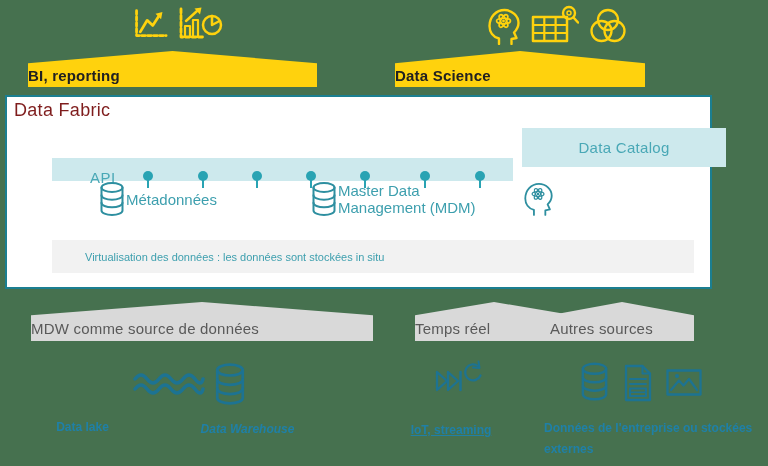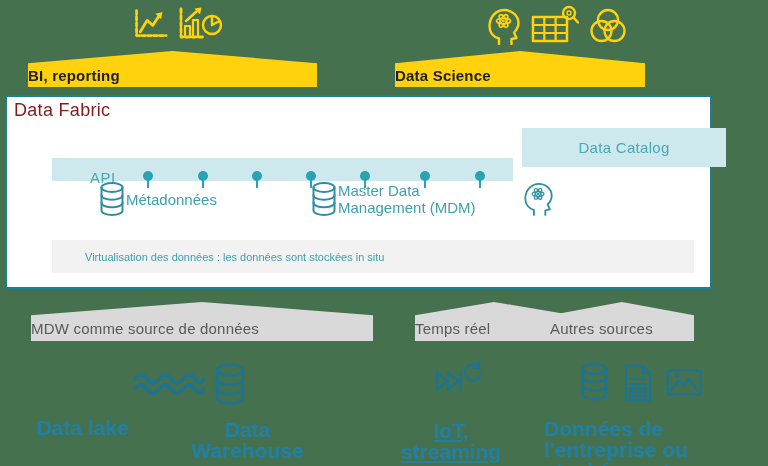--- a/index.html
+++ b/index.html
@@ -41,21 +41,21 @@
 
   .component{display:flex;align-items:center;gap:0;color:#2e8fa0;}
   .component .lbl{color:#3d9fae;font-size:15px;line-height:17px;}
   .virt-bar{
     left:45px;top:143px;width:642px;height:33px;background:#f2f2f2;
     color:#3d9fae;font-size:11px;display:flex;align-items:center;padding-left:33px;box-sizing:border-box;
   }
 
   
   .src-icon{color:#1d7392;}
-  .src-label{color:#1f80a7;font-weight:700;font-size:21px;line-height:21px;}
+  .src-label{color:#1f80a7;font-weight:700;font-size:12px;line-height:21px;}
   .center{text-align:center;}
 </style>
 </head>
 <body>
 
 <div class="abs icon-row" style="left:131px;top:6px;">
   <span>
     <svg class="icon" width="37" height="35" viewBox="0 0 40 36">
       <path d="M6 3 V30 H38" stroke-width="3" stroke-dasharray="4 2.5"></path>
       <path d="M10 26 L17.5 13.5 L23.5 19 L30 9" stroke-width="3"></path>
@@ -188,21 +188,21 @@
 <div class="abs src-label center" style="left:35px;top:417px;width:95px;">Data lake</div>
 
 <span class="abs src-icon" style="left:213px;top:362px;">
   <svg class="icon" width="34" height="44" viewBox="0 0 28 36">
     <ellipse cx="14" cy="6.5" rx="10.5" ry="4.5" stroke-width="2.2"></ellipse>
     <path d="M3.5 6.5 V29.5 C3.5 32 8 34 14 34 C20 34 24.5 32 24.5 29.5 V6.5" stroke-width="2.2"></path>
     <path d="M3.5 14.2 C3.5 16.7 8 18.7 14 18.7 C20 18.7 24.5 16.7 24.5 14.2" stroke-width="2.2"></path>
     <path d="M3.5 21.8 C3.5 24.3 8 26.3 14 26.3 C20 26.3 24.5 24.3 24.5 21.8" stroke-width="2.2"></path>
   </svg>
 </span>
-<div class="abs src-label center" style="left:185px;top:419px;width:125px;">Data Warehouse</div>
+<div class="abs src-label center" style="left:185px;top:419px;width:125px;font-style:italic;">Data Warehouse</div>
 
 <span class="abs src-icon" style="left:434px;top:360px;">
   <svg class="icon" width="50" height="38" viewBox="0 0 50 38">
     <path d="M3 12 L13 21 L3 30 Z" stroke-width="2.3"></path>
     <path d="M14 12 L24 21 L14 30 Z" stroke-width="2.3"></path>
     <path d="M26.5 12 V30" stroke-width="2.5"></path>
     <path d="M44 6 A8 8 0 1 0 46.5 15.5" stroke-width="2.2"></path>
     <path d="M44.5 1.5 L45.5 8 L39 7.5" stroke-width="2"></path>
   </svg>
 </span>

